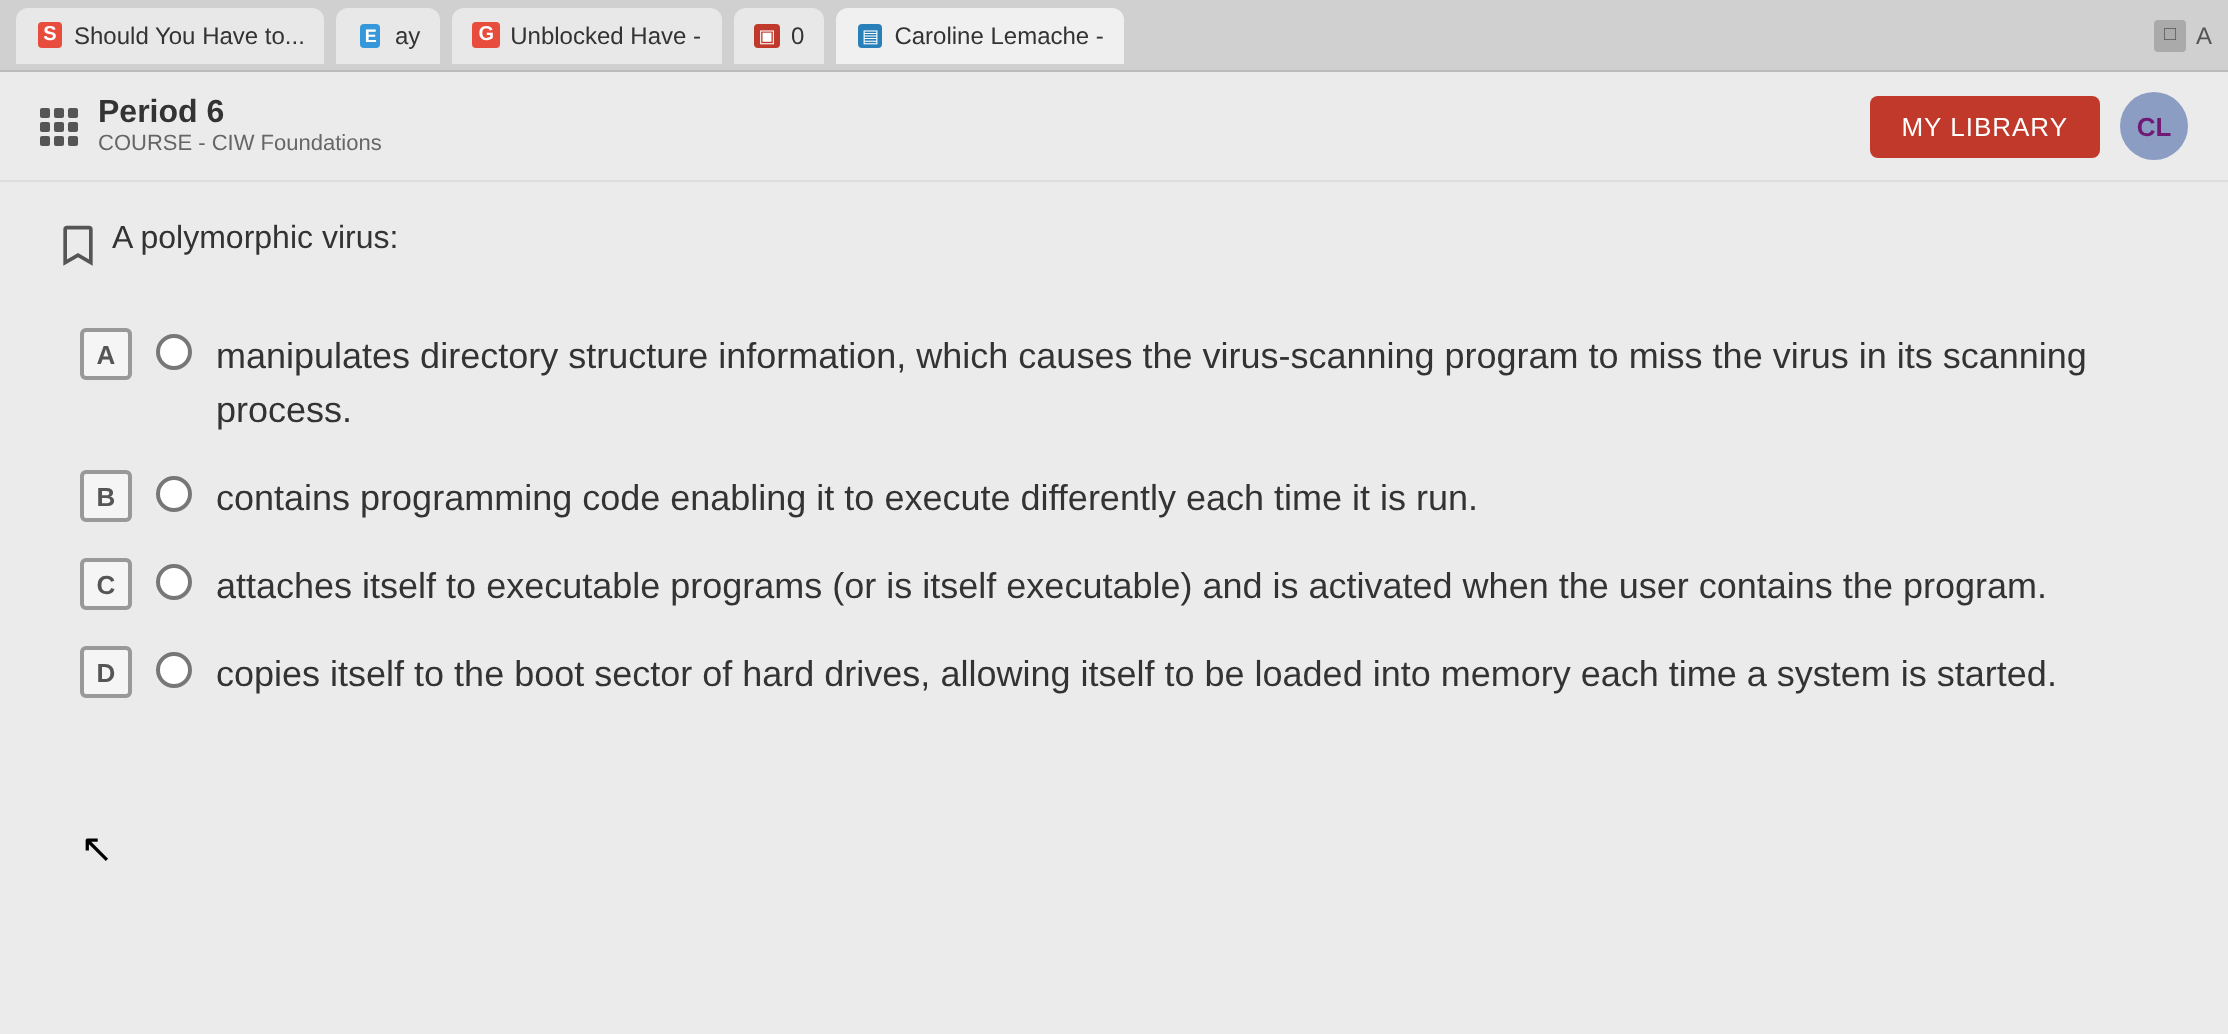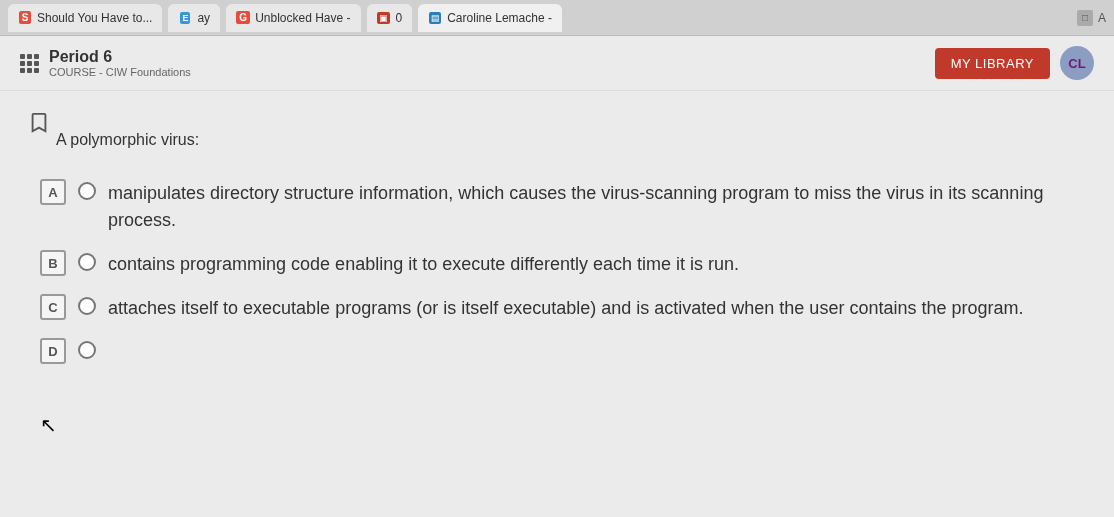--- a/index.html
+++ b/index.html
@@ -149,21 +149,20 @@
       width: 18px;
       height: 22px;
       color: #555;
       flex-shrink: 0;
       margin-top: 1px;
     }
     .question-text {
       font-size: 16px;
       color: #333;
       font-weight: 400;
-      margin-top: 20px;
     }
 
     
     .answer-options {
       display: flex;
       flex-direction: column;
       gap: 16px;
       padding-left: 10px;
     }
     .answer-row {
@@ -309,20 +308,21 @@
 
       <div class="answer-row">
         <div class="answer-letter">C</div>
         <div class="answer-radio"></div>
         <span class="answer-text">attaches itself to executable programs (or is itself executable) and is activated when the user contains the program.</span>
       </div>
 
       <div class="answer-row">
         <div class="answer-letter">D</div>
         <div class="answer-radio"></div>
+        <span class="answer-text">copies itself to the boot sector of hard drives, allowing itself to be loaded into memory each time a system is started.</span>
       </div>
 
     </div>
 
     <div class="cursor-pointer">↖</div>
 
   </div>
 </div>
 
 </body></html>

